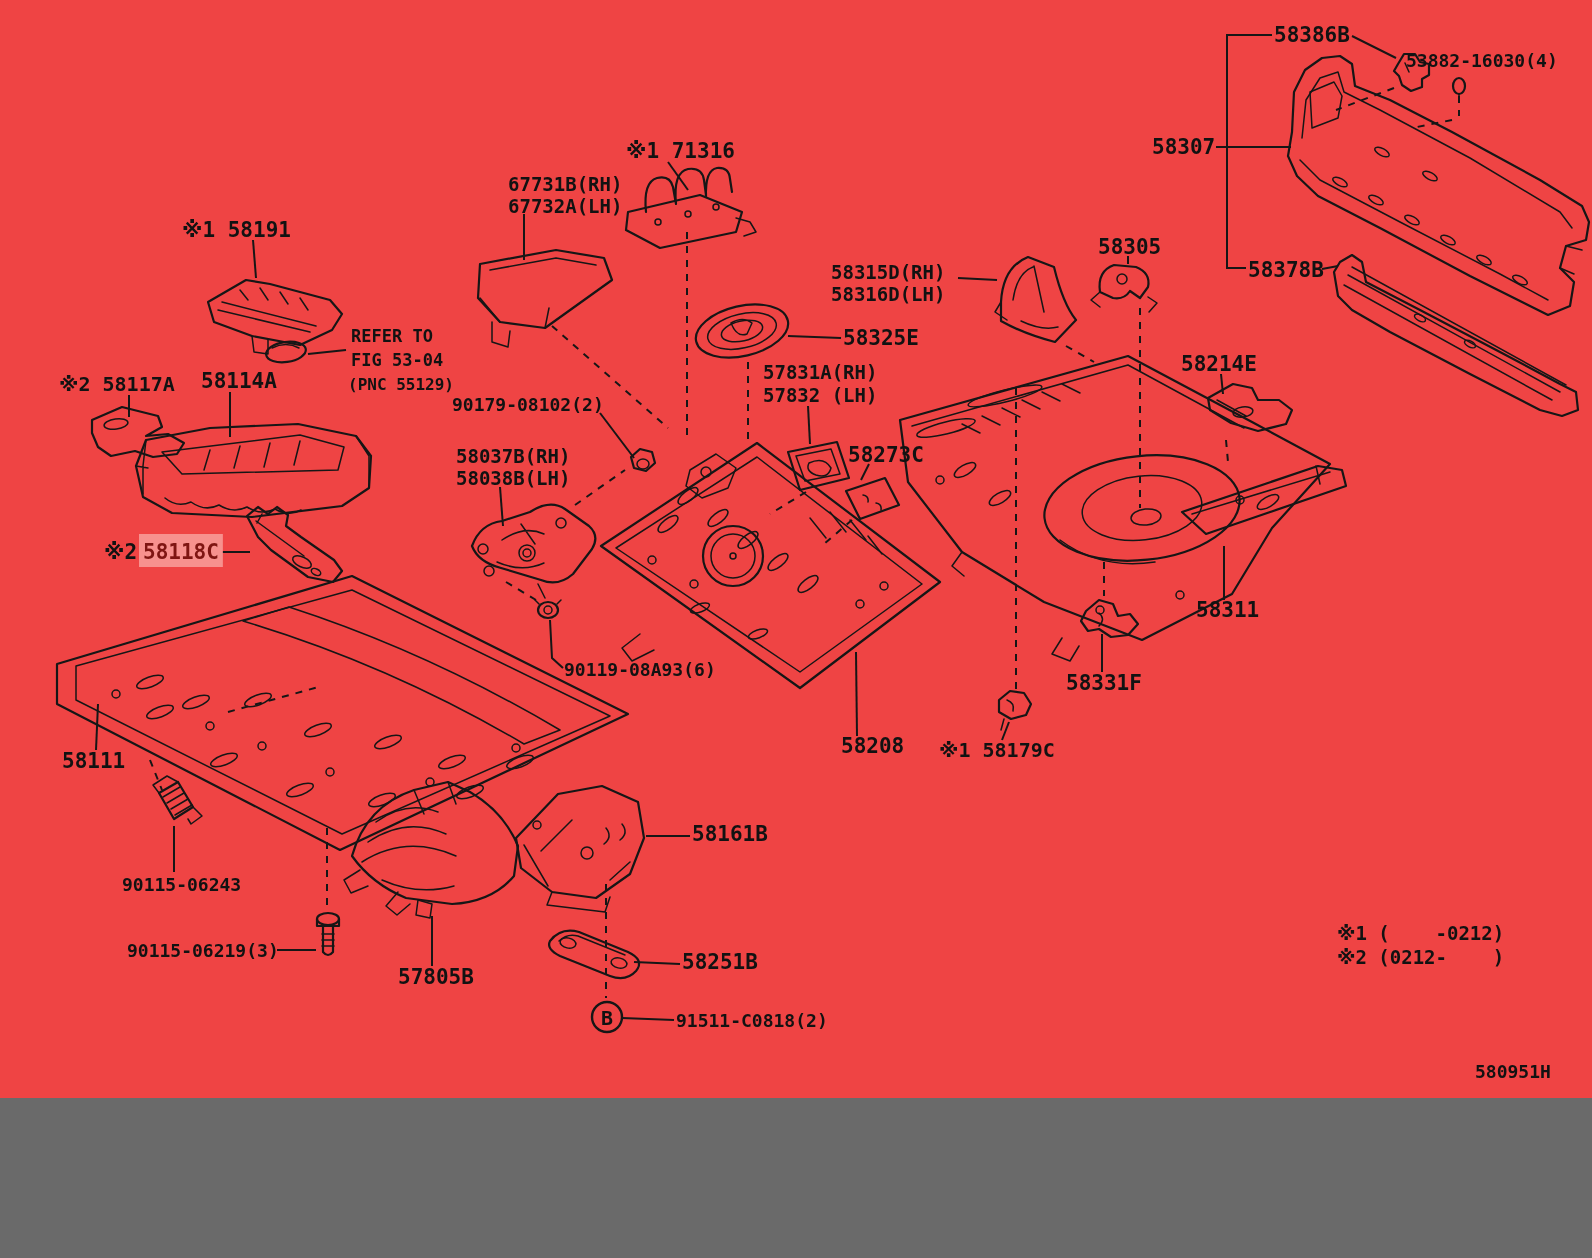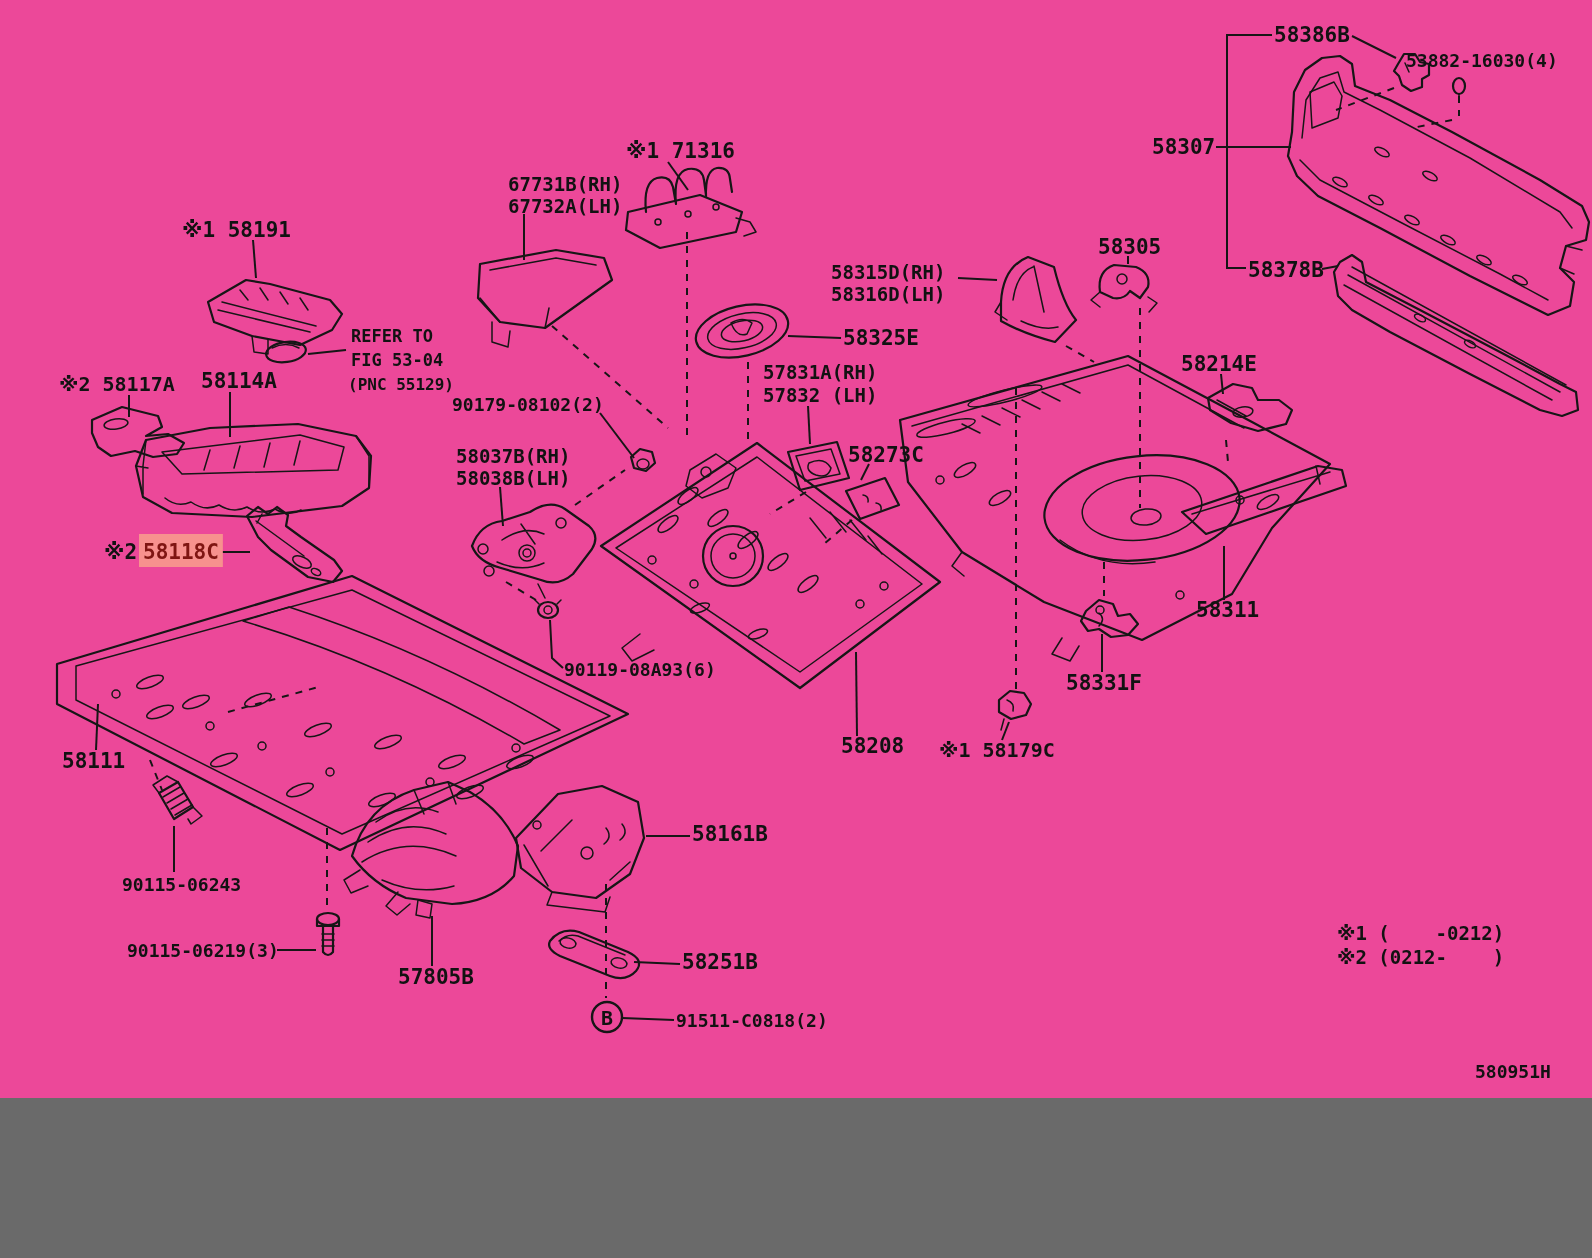--- a/index.html
+++ b/index.html
@@ -5,21 +5,21 @@
   html,body{margin:0;padding:0;background:#e8e8e8;}
   .page{position:relative;width:1592px;height:1258px;background:#ffffff;overflow:hidden;
         font-family:"DejaVu Sans Mono","DejaVu Sans",monospace;}
   svg{display:block;}
   #labels-layer text{font-family:"DejaVu Sans Mono","DejaVu Sans",monospace;font-weight:bold;}
   .footer{position:absolute;left:0;top:1098px;width:1592px;height:160px;}
 </style>
 </head>
 <body>
 
-<div class="page" style="background: #ec4899;">
+<div class="page" style="background: #ef4444;">
   <svg id="diagram" width="1592" height="1098" viewBox="0 0 1592 1098">
 
     <g stroke="#161616" fill="none" stroke-width="2.2" stroke-linejoin="round" stroke-linecap="round">
 
       <g>
         <path d="M1292,132 L1294,92 L1305,70 L1322,58 L1340,56 L1352,64 L1355,86 L1390,100 L1452,132 L1540,180 L1582,206 L1589,222 L1586,240 L1566,246 L1560,268 L1574,282 L1570,306 L1548,315 L1470,276 L1380,228 L1318,196 L1297,176 L1288,156 Z"></path>
         <path stroke-width="1.5" d="M1302,138 L1306,100 L1320,78 L1338,72 L1344,92 L1380,110 L1470,158 L1560,212 L1572,228"></path>
         <path stroke-width="1.5" d="M1300,160 L1320,180 L1400,222 L1500,274 L1548,300"></path>
         <path stroke-width="1.5" d="M1310,92 L1334,82 L1342,96 L1338,118 L1312,128 Z"></path>
         <path stroke-width="1.5" d="M1560,268 l14,6 M1566,246 l16,4"></path>

